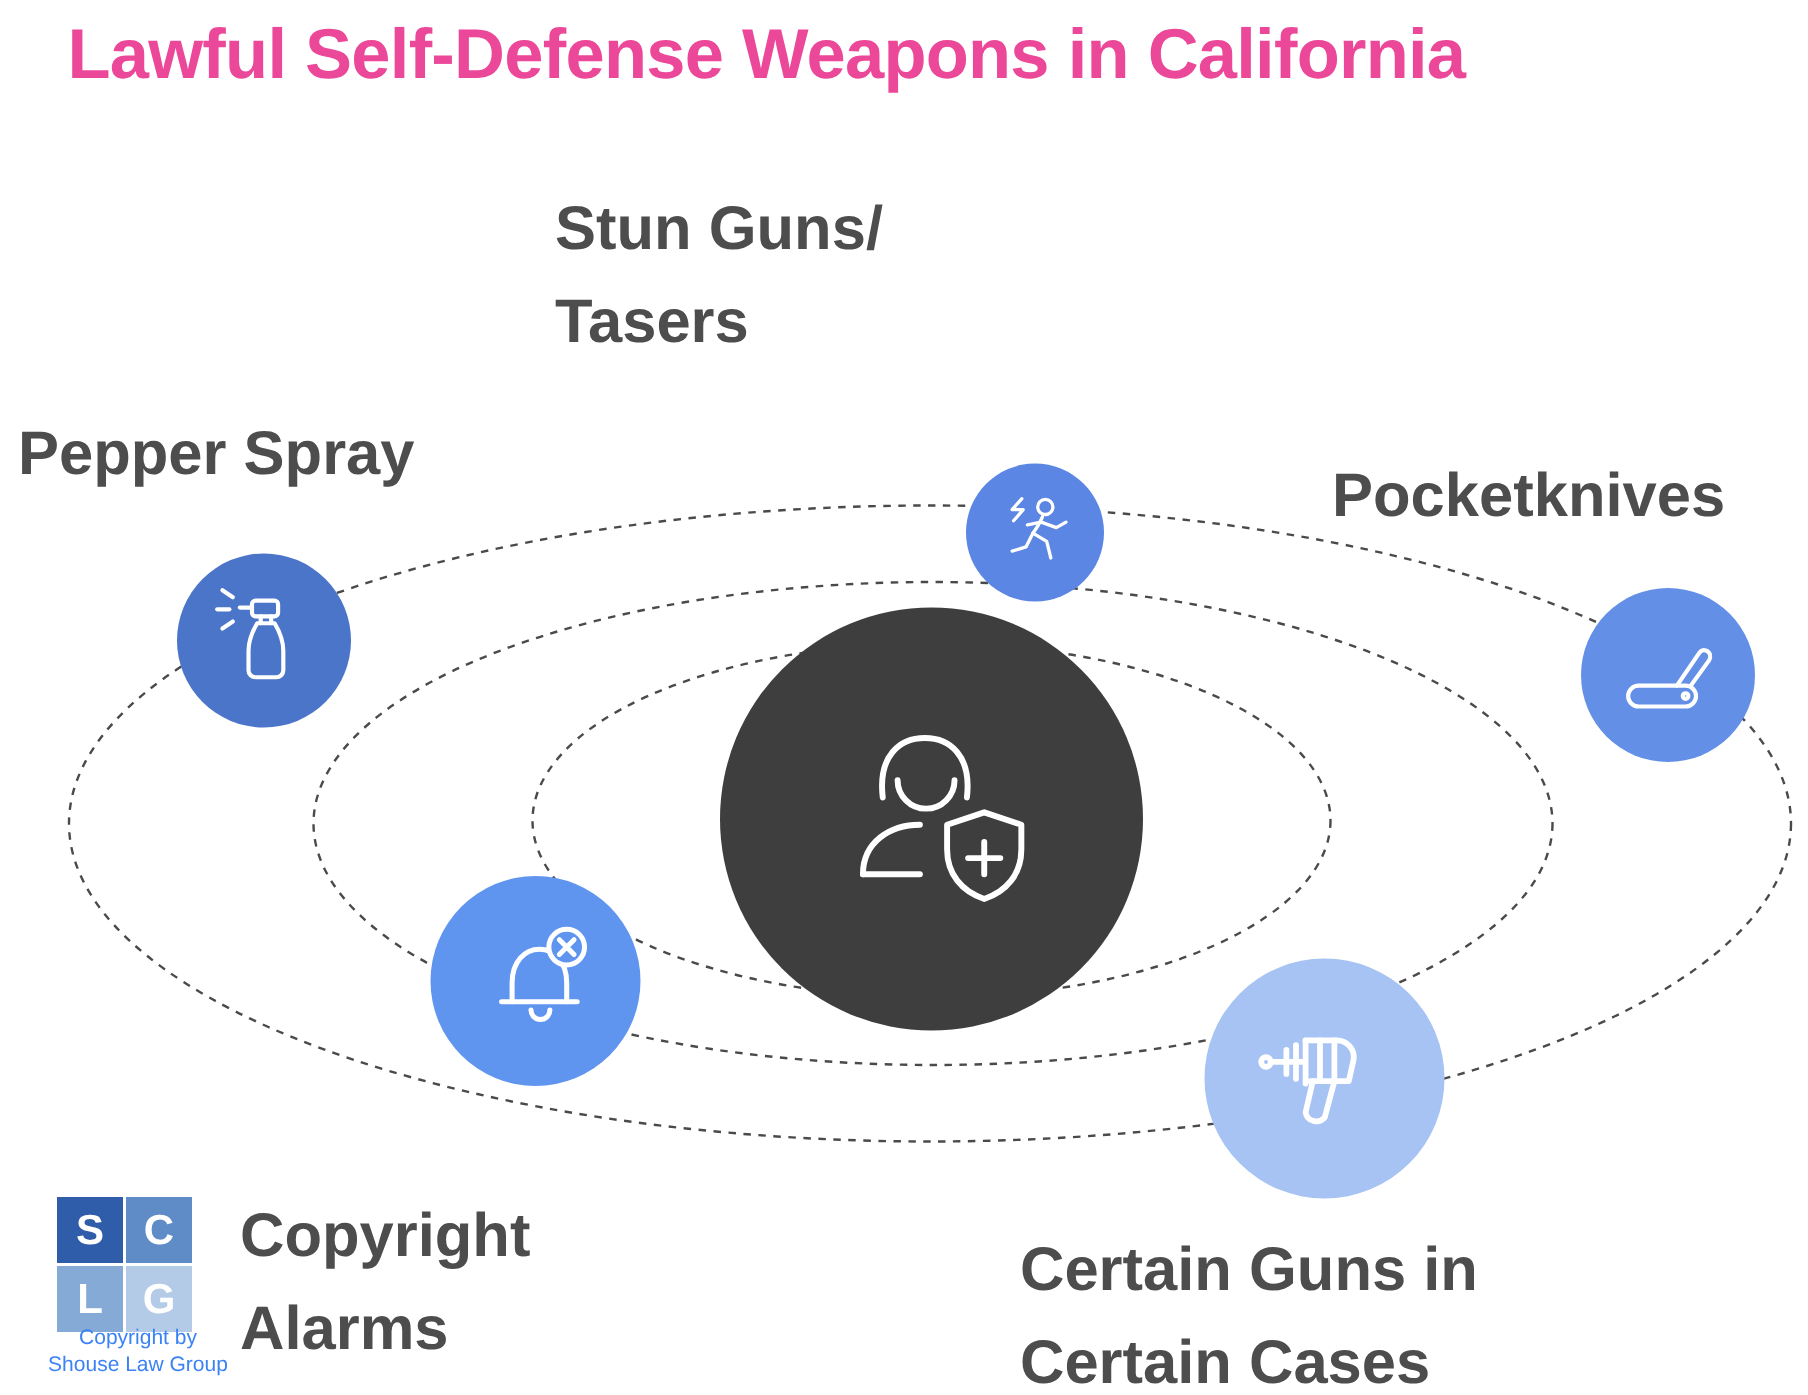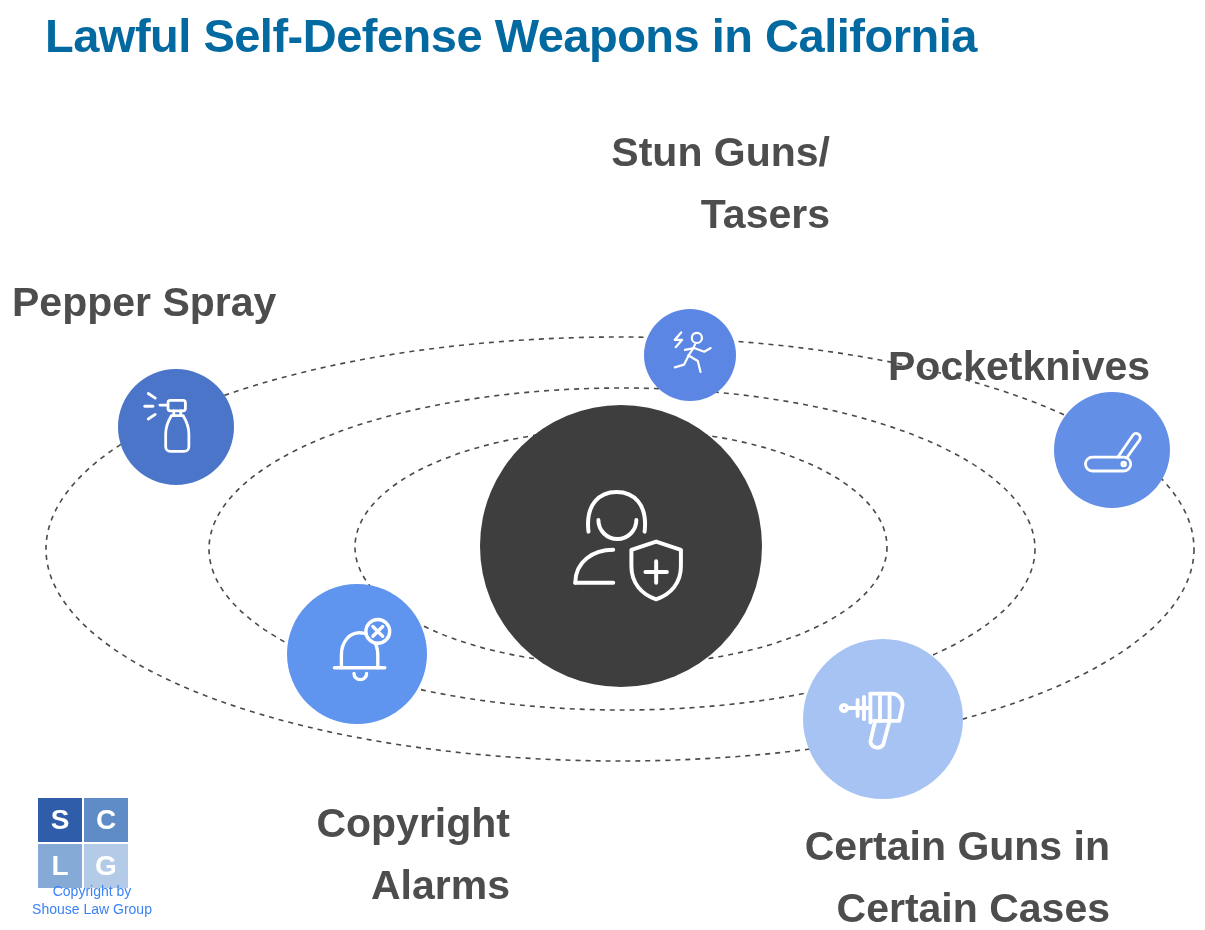--- a/index.html
+++ b/index.html
@@ -3,33 +3,33 @@
 <meta charset="utf-8">
 <style>
   * { margin:0; padding:0; box-sizing:border-box; }
   html,body { background:#ffffff; }
   body { font-family:"Liberation Sans", sans-serif; }
 
   .stage { position:relative; width:1205px; height:930px; background:#ffffff; overflow:hidden; }
 
   .title {
     position:absolute; left:45px; top:8px;
-    font-size:47px; font-weight:800; color:#0369a1;
+    font-size:47px; font-weight:800; color:#ec4899;
     letter-spacing:-0.5px; white-space:nowrap;
   }
 
   .orbits { position:absolute; left:0; top:0; width:1205px; height:930px; }
 
   .label {
     position:absolute; font-weight:700; color:#4d4d4d;
-    font-size:41px; line-height:1.5; white-space:pre-line; text-align:right;
+    font-size:41px; line-height:1.5; white-space:pre-line; text-align:left;
   }
   .label-stun   { left:370px; top:122px; width:460px; }
   .label-pepper { left:12px;  top:272px; text-align:right; white-space:nowrap; }
-  .label-pocket { left:888px; top:300px; text-align:center; white-space:nowrap;margin-top:36px; }
+  .label-pocket { left:888px; top:300px; text-align:center; white-space:nowrap; }
   .label-alarm  { left:160px; top:793px; width:350px; }
   .label-guns   { left:680px; top:816px; width:430px; }
 
   .center-circle {
     position:absolute; left:480px; top:405px; width:282px; height:282px;
     border-radius:50%; background:#3e3e3e;
     display:flex; align-items:center; justify-content:center;
   }
   .center-circle svg { width:165px; height:165px; }
 

